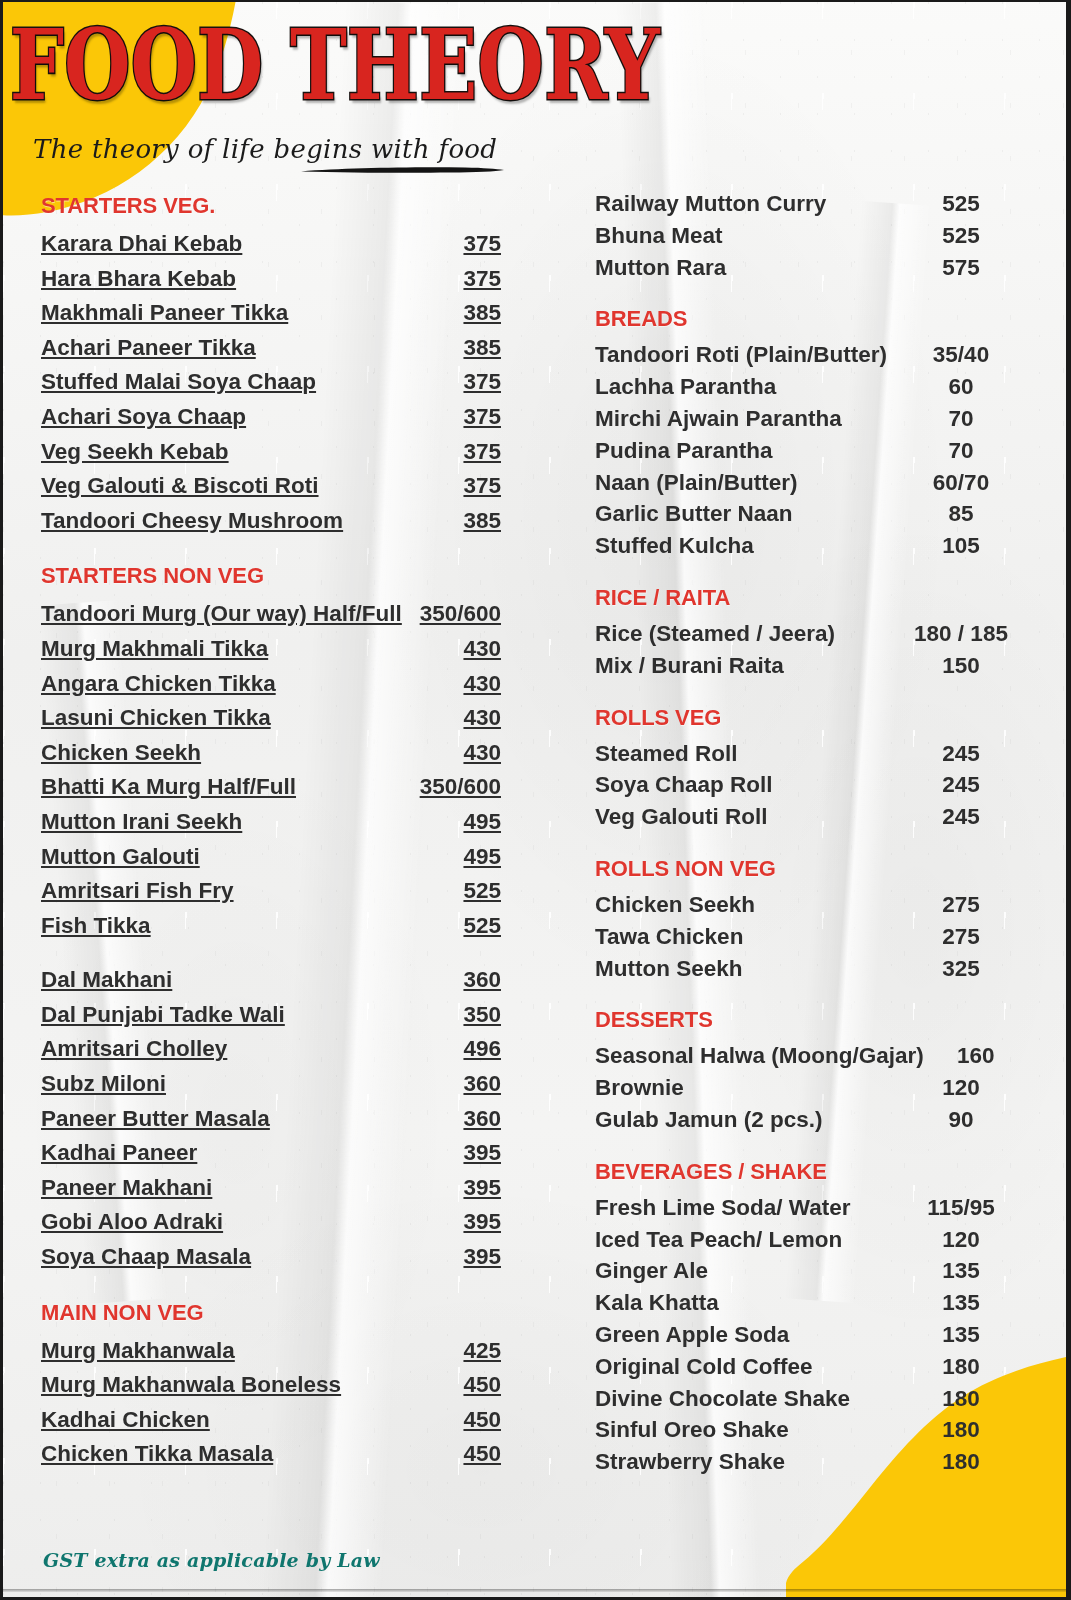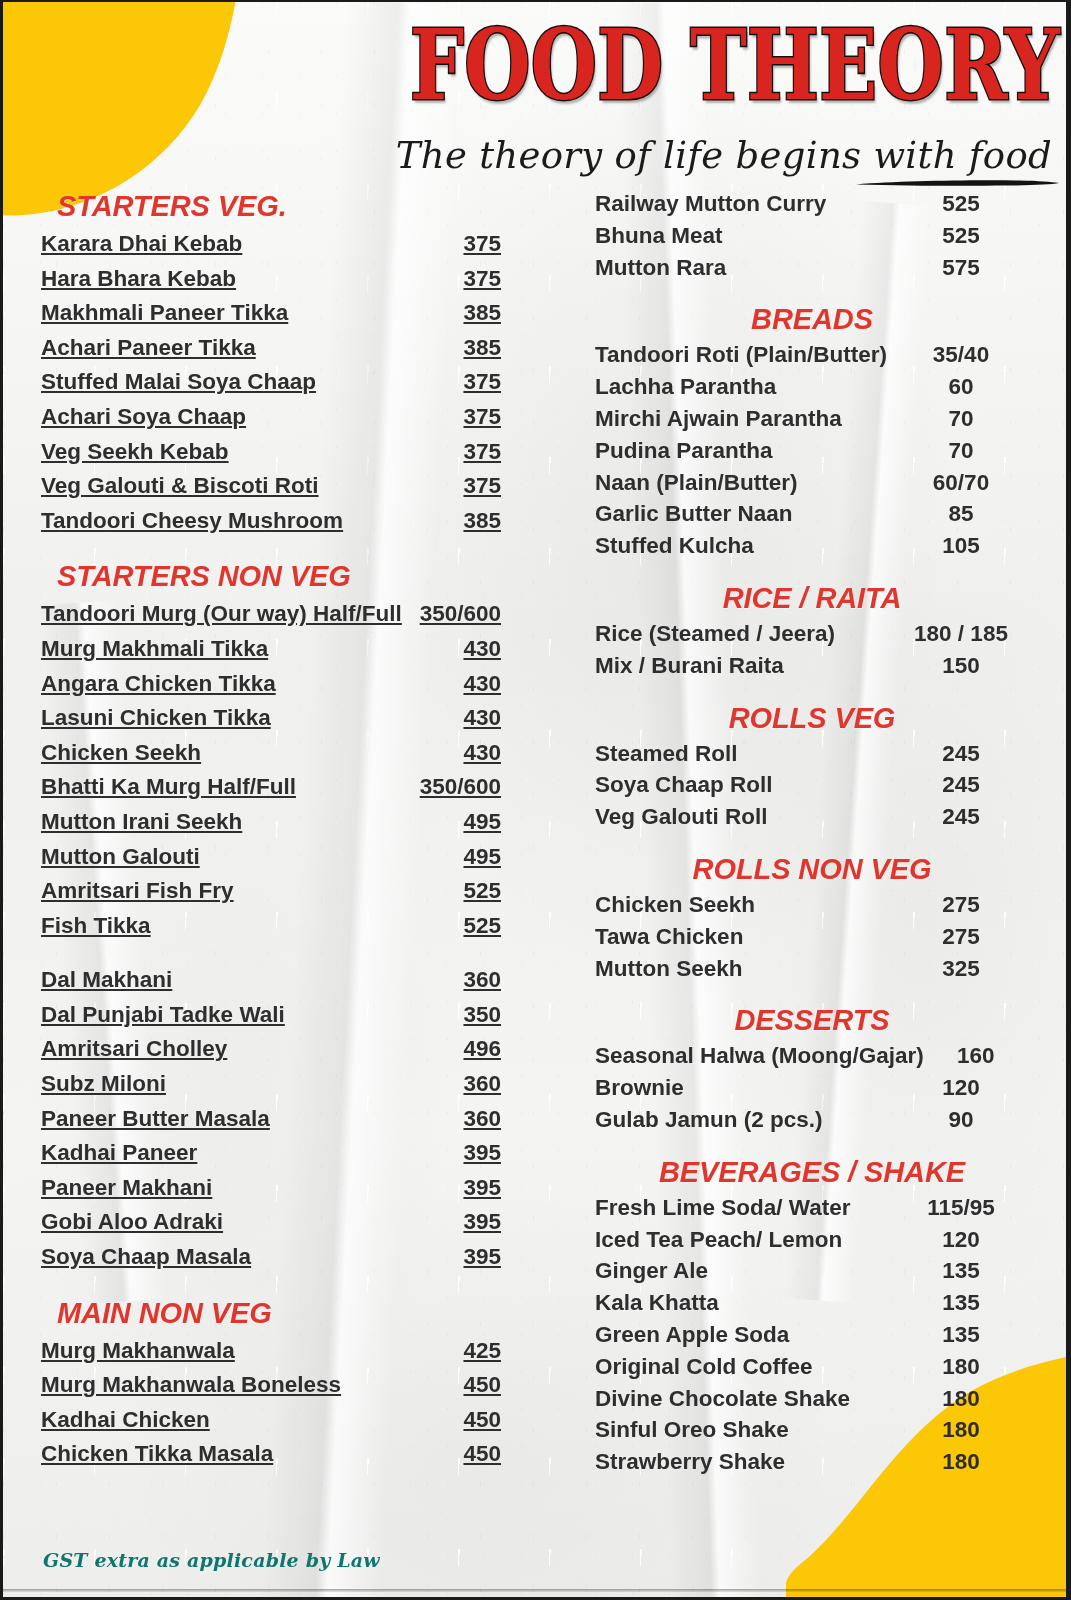--- a/index.html
+++ b/index.html
@@ -54,21 +54,21 @@
     pointer-events: none;
   }
   #blob-tl { left: -96px; top: -120px; }
   #blob-br { right: -10px; bottom: -8px; }
 
   
   #header {
     position: absolute;
     z-index: 3;
     top: 0; left: 0; right: 0;
-    text-align: right;
+    text-align: left;
     padding-top: 14px;
   }
   #brand-title {
     font-family: "DejaVu Serif", "Liberation Serif", serif;
     font-weight: bold;
     font-size: 78px;
     letter-spacing: 0px;
     line-height: 1.02;
     color: #d8251f;
     margin: 0;
@@ -81,24 +81,25 @@
   }
   #brand-tagline-wrap {
     margin-top: 38px;
     position: relative;
     display: inline-block;
     padding-right: 14px;
   }
   #brand-tagline {
     font-family: "DejaVu Serif", "Liberation Serif", serif;
     font-style: italic;
-    font-size: 37px;
+    font-size: 26px;
     color: #1b1b1b;
     letter-spacing: 0.3px;
     white-space: nowrap;
+    margin-left: 30px;
   }
   #tagline-underline {
     position: absolute;
     right: 6px;
     bottom: -9px;
     width: 205px;
     height: 7px;
   }
 
   
@@ -111,26 +112,25 @@
     bottom: 0;
   }
   .col { position: absolute; top: 0; }
   #col-left  { left: 38px;  width: 462px; }
   #col-right { left: 592px; width: 418px; }
 
   .section { margin: 0; }
   .section-title {
     color: #e0362e;
     font-weight: bold;
-    font-size: 29px;
+    font-size: 22px;
     letter-spacing: -0.1px;
-    margin: 0 0 3px 16px;
+    margin: 0 0 3px 0;
     white-space: nowrap;
     text-shadow: 0.5px 0.5px 0 rgba(255,255,255,0.5);
-    font-style: italic;
   }
   .item {
     display: flex;
     align-items: baseline;
     font-size: 22.5px;
     color: #2e2e2e;
     font-weight: 600;
     white-space: nowrap;
   }
   .item .name { flex: 0 0 auto; }
@@ -139,21 +139,21 @@
 
   
   #col-left .item { height: 34.6px; line-height: 34.6px; text-decoration: underline; }
   #col-left .item .price { width: 96px; padding-right: 2px; }
   #col-left .section-title { height: 36px; line-height: 36px; }
   #col-left .section + .section { margin-top: 20px; }
 
   
   #col-right .item { height: 31.8px; line-height: 31.8px; }
   #col-right .item .price { width: 104px; text-align: center; }
-  #col-right .section-title { height: 34px; line-height: 34px; text-align: center; }
+  #col-right .section-title { height: 34px; line-height: 34px; }
   #col-right .section + .section { margin-top: 19px; }
   #col-right .lead-items { margin-bottom: 0; }
 
   
   #gst-note {
     position: absolute;
     z-index: 4;
     left: 40px;
     bottom: 26px;
     font-family: "DejaVu Serif", "Liberation Serif", serif;

